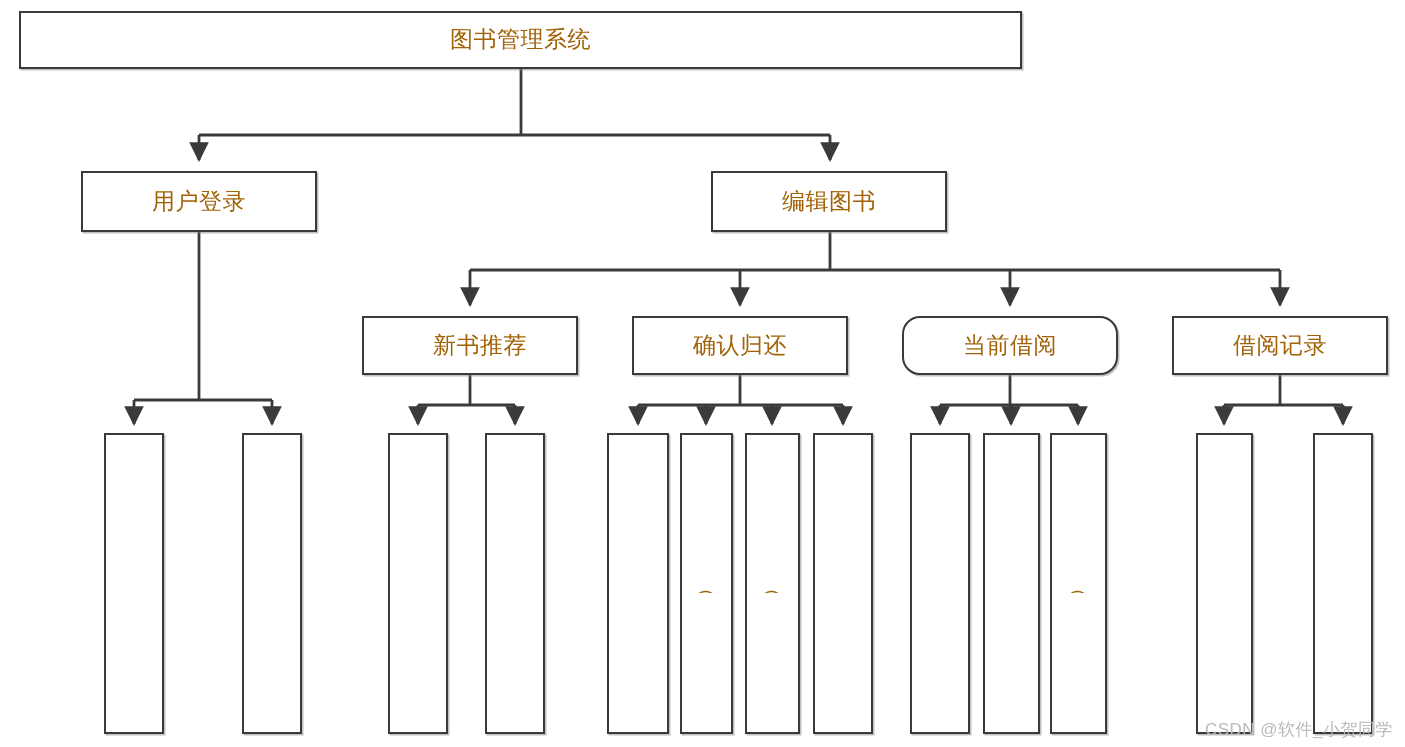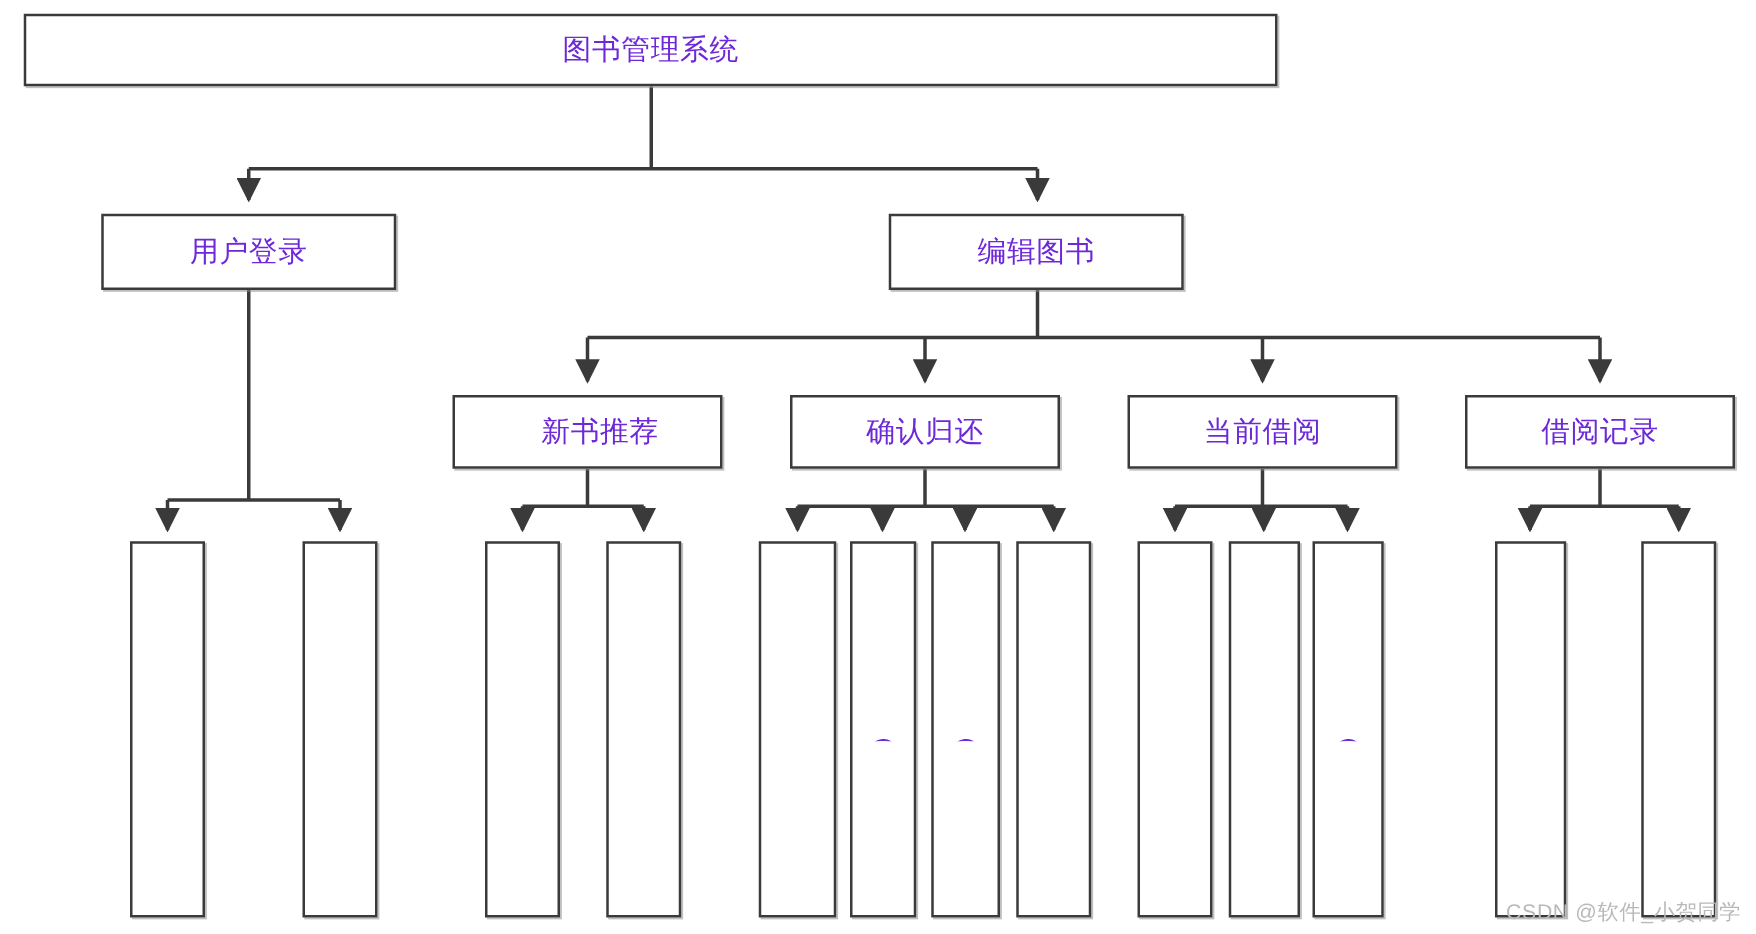--- a/index.html
+++ b/index.html
@@ -33,21 +33,21 @@
     background: #ffffff;
     display: flex;
     align-items: center;
     justify-content: center;
     box-shadow: 1.5px 1.5px 0 rgba(140,140,140,0.55);
   }
   .node-label {
     font-size: 22px;
     line-height: 1.18;
     letter-spacing: 0.5px;
-    color: #6d28d9;
+    color: #a16207;
     text-align: center;
     white-space: nowrap;
   }
   .node.horizontal .node-label {
     font-size: 23px;
   }
   .node.vertical {
     align-items: center;
     justify-content: center;
     padding: 6px 0;
@@ -138,21 +138,21 @@
   <div class="node horizontal" style="left:711px; top:171px; width:236px; height:61px;">
     <span class="node-label">编辑图书</span>
   </div>
 
   <div class="node horizontal" style="left:362px; top:316px; width:216px; height:59px;padding-left:20px;">
     <span class="node-label">新书推荐</span>
   </div>
   <div class="node horizontal" style="left:632px; top:316px; width:216px; height:59px;">
     <span class="node-label">确认归还</span>
   </div>
-  <div class="node horizontal" style="left:902px; top:316px; width:216px; height:59px;">
+  <div class="node horizontal" style="left:902px; top:316px; width:216px; height:59px;border-radius:18px;">
     <span class="node-label">当前借阅</span>
   </div>
   <div class="node horizontal" style="left:1172px; top:316px; width:216px; height:59px;">
     <span class="node-label">借阅记录</span>
   </div>
 
   <div class="node vertical" style="left:104px; top:433px; width:60px; height:301px;">
     <span class="node-label">用户登录</span>
   </div>
   <div class="node vertical" style="left:242px; top:433px; width:60px; height:301px;">

